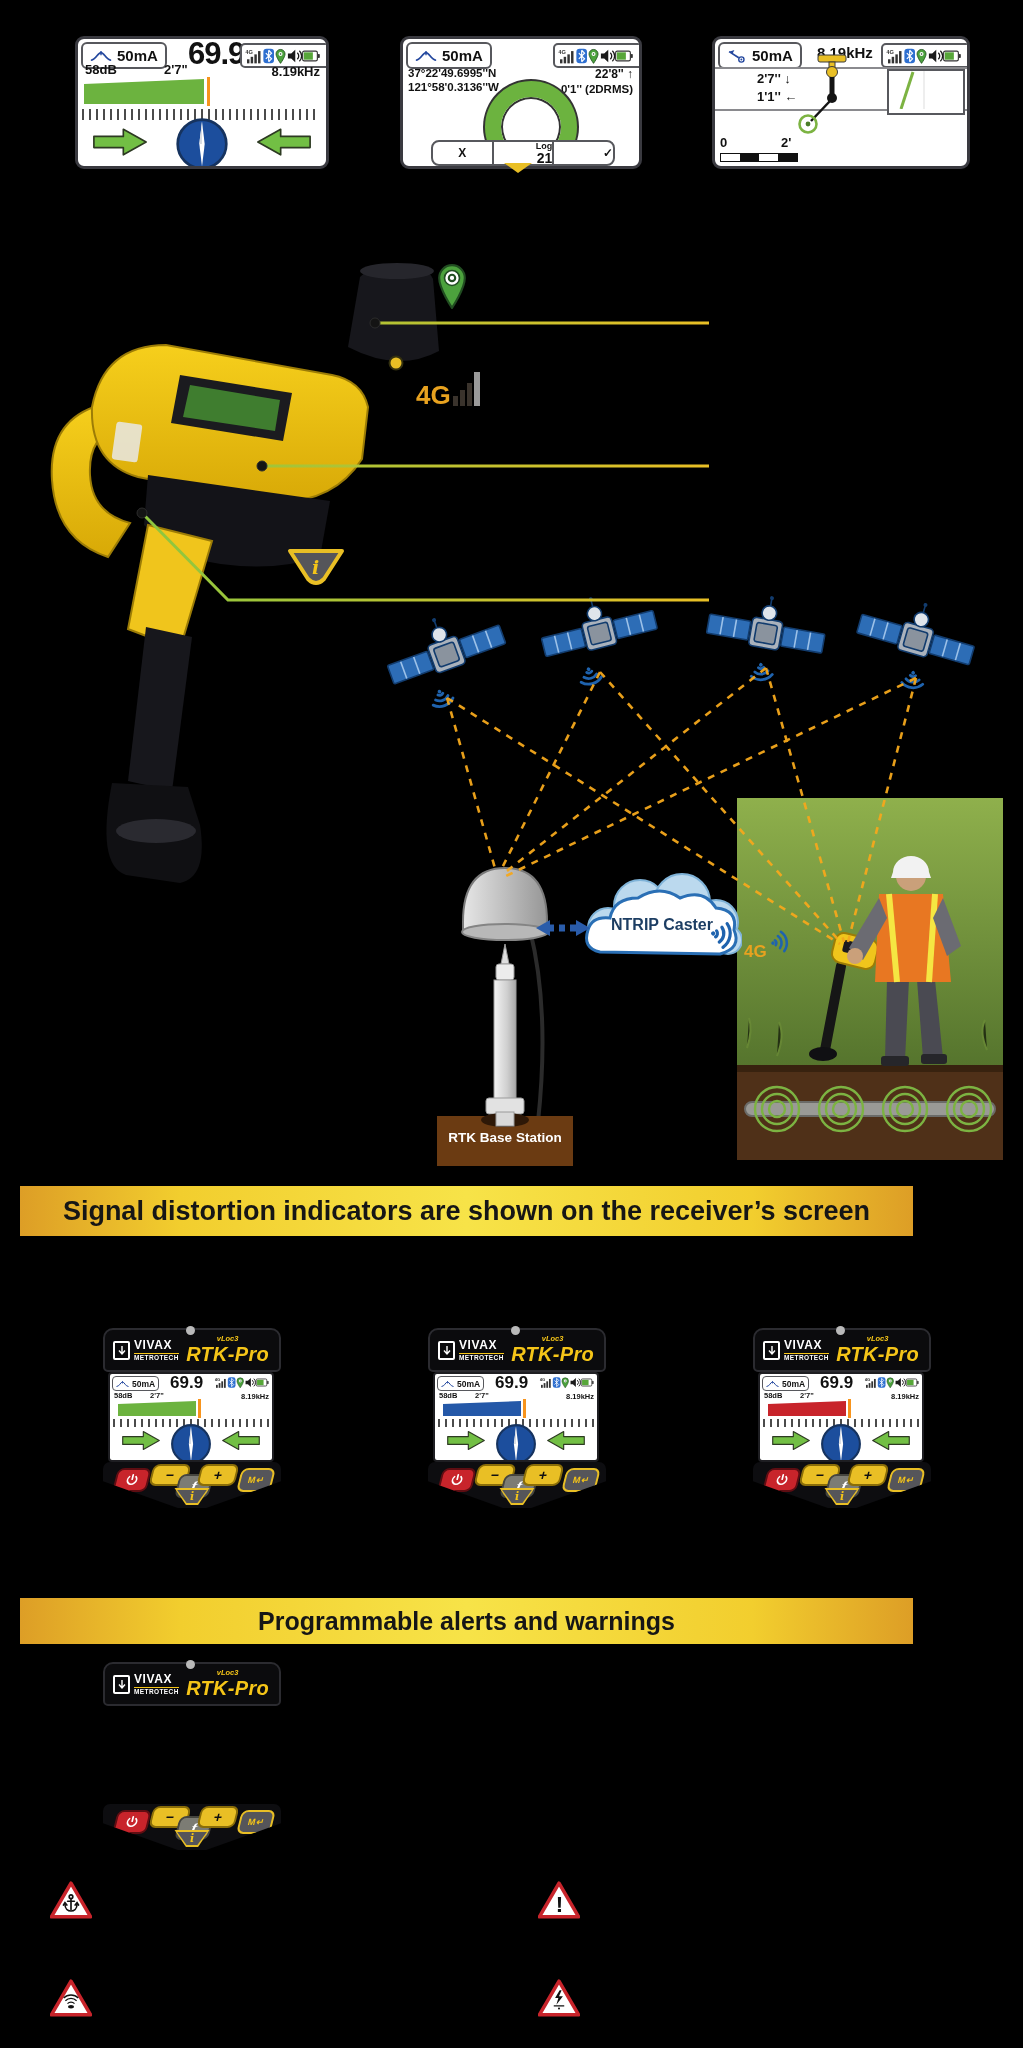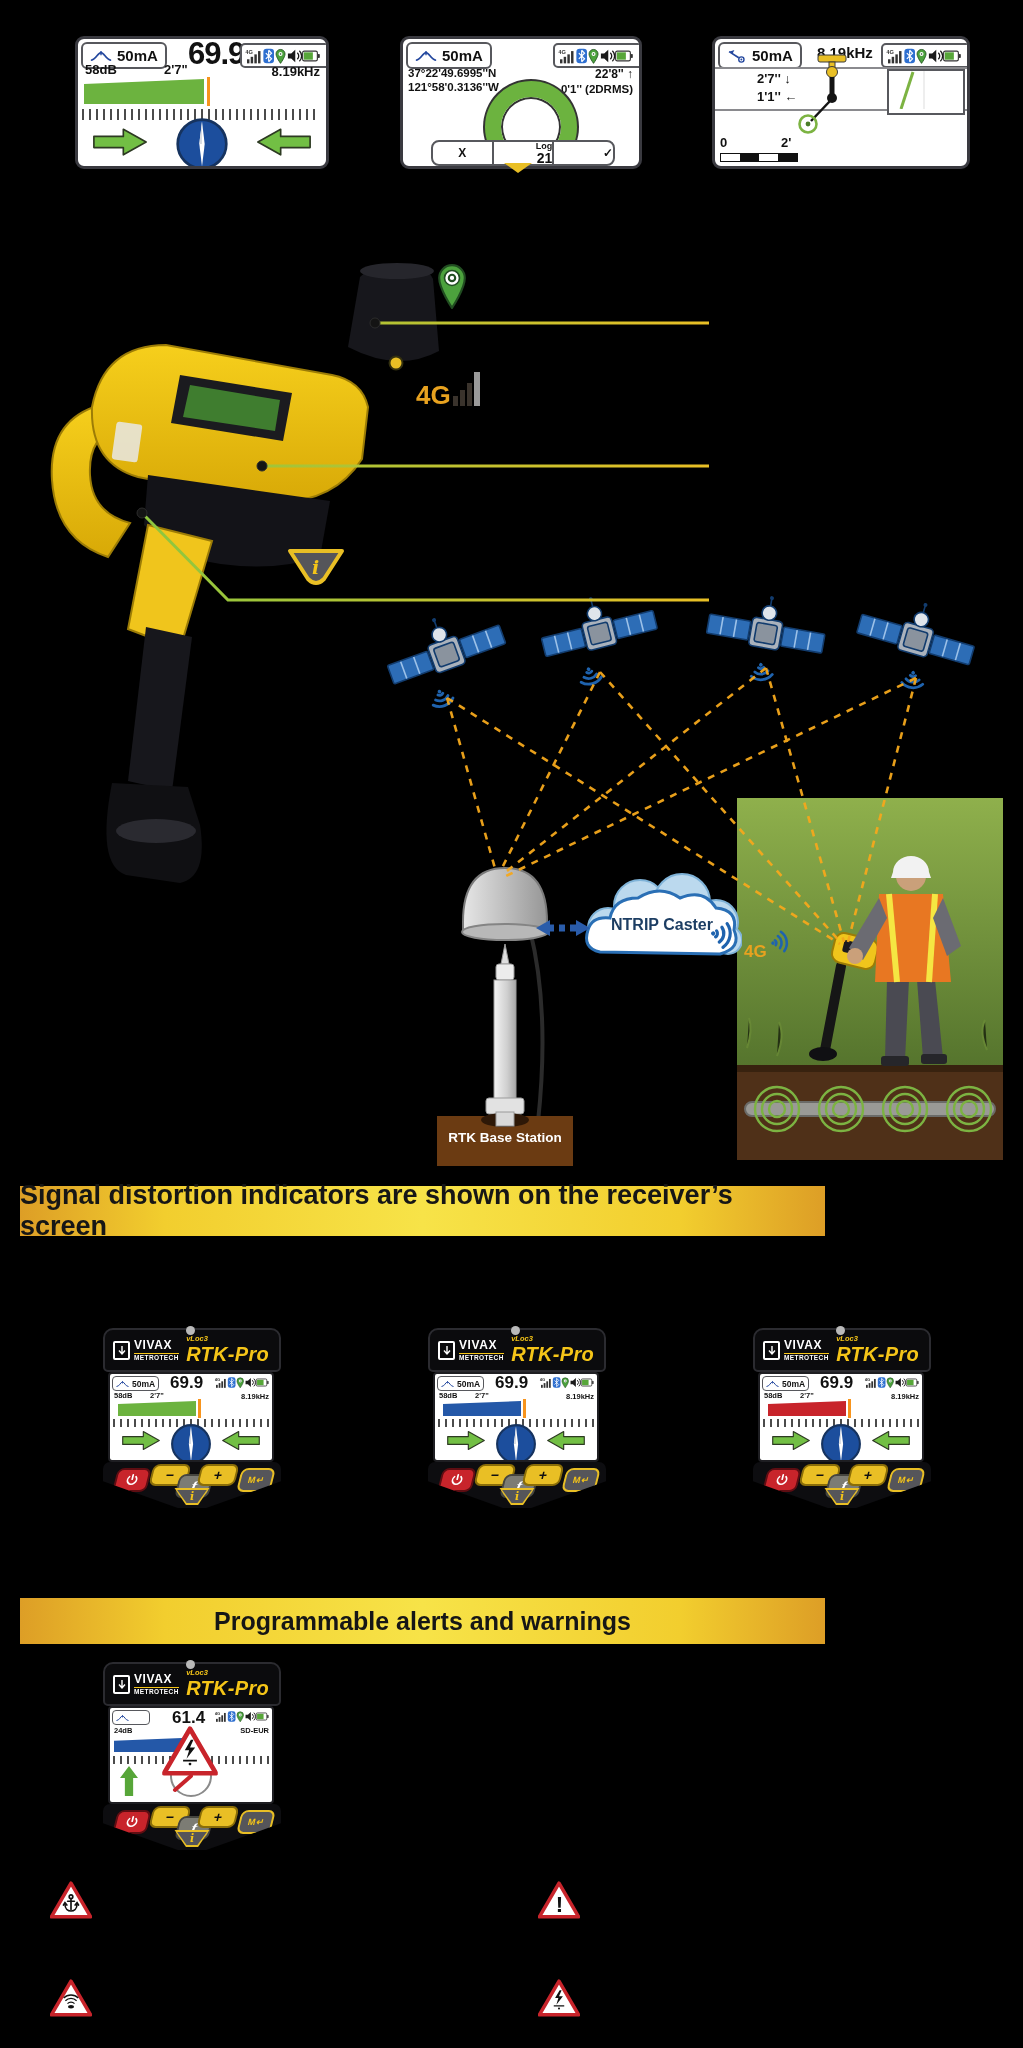--- a/index.html
+++ b/index.html
@@ -18,34 +18,34 @@
   .tick{position:absolute;background:#F7941D;}
   .donut{position:absolute;border-radius:50%;background:#fff;border:16px solid #6CB33F;
          box-shadow:0 0 0 2px #333, inset 0 0 0 2px #333;}
   .logbar{position:absolute;display:flex;border:2px solid #57585d;border-radius:8px;background:#fff;}
   .logbar>div{flex:1;display:flex;flex-direction:column;align-items:center;justify-content:center;
          font-weight:bold;font-size:12px;line-height:1;}
   .logbar>div+div{border-left:2px solid #57585d;align-items:flex-end;}
   .minibox{position:absolute;border:2px solid #57585d;background:#fff;}
   .checker{position:absolute;border:1px solid #111;background:repeating-linear-gradient(90deg,#fff 0 19px,#111 19px 38px);}
   
-  .banner{position:absolute;left:20px;width:805px;display:flex;align-items:center;justify-content:center;
+  .banner{position:absolute;left:20px;width:893px;display:flex;align-items:center;justify-content:center;
           background:linear-gradient(90deg,#DD9E26 0%,#F2CE2E 18%,#F7E348 50%,#F2CE2E 82%,#DD9E26 100%);
           color:#161616;font-weight:bold;}
   
   .dev{position:absolute;width:178px;}
   .dev .head{position:absolute;left:0;top:0;width:174px;height:40px;background:#0b0b0d;
              border:2px solid #2b2b30;border-radius:10px 10px 5px 5px;}
   .dev .notch{position:absolute;left:81px;top:-4px;width:9px;height:9px;border-radius:50%;background:#b9b9b9;}
   .dev .logo{position:absolute;left:8px;top:9px;display:flex;gap:4px;align-items:center;}
   .dev .logobox{width:13px;height:15px;border:2px solid #fff;border-radius:2px;display:flex;
                 align-items:center;justify-content:center;}
   .dev .vx{color:#fff;font-size:12px;font-weight:bold;letter-spacing:.6px;line-height:1.15;}
   .dev .mt{color:#fff;font-size:6.5px;font-weight:bold;letter-spacing:.4px;border-top:1px solid #F5C518;line-height:1.3;}
-  .dev .model{position:absolute;right:10px;top:4px;text-align:left;color:#F5C518;font-style:italic;}
+  .dev .model{position:absolute;right:10px;top:4px;text-align:center;color:#F5C518;font-style:italic;}
   .dev .series{font-size:7.5px;font-weight:bold;}
   .dev .rtk{font-size:20px;font-weight:bold;letter-spacing:.3px;}
   .dev .screen{position:absolute;left:5px;top:44px;width:162px;background:#fff;border:2px solid #1e1e22;
                border-radius:4px;overflow:hidden;}
   .dev .tab2{position:absolute;left:2px;top:2px;display:flex;align-items:center;gap:3px;border:1.5px solid #57585d;
              border-radius:4px;background:#fff;padding:0 3px;height:13px;font-weight:bold;font-size:8.5px;}
   .dev .keypad{position:absolute;left:0;top:0;width:178px;height:46px;background:#0d0d10;
                clip-path:polygon(0 0,100% 0,100% 42%,58% 100%,42% 100%,0 42%);border-radius:7px;}
   .key{position:absolute;transform:skewX(-14deg);border-radius:7px;display:flex;align-items:center;
        justify-content:center;font-weight:bold;}
@@ -715,44 +715,20 @@
       <div>
             <div class="vx">VIVAX</div>
            <div class="mt">METROTECH</div>
           </div>
     </div>
     <div class="model">
       <div class="series">vLoc3</div>
       <div class="rtk">RTK-Pro</div>
     </div>
   </div>
-  <div class="screen" style="height:94px;">
-    <div class="tab2" style="width:30px;">
-      <svg width="13" height="8" viewBox="0 0 26 14">
-            <use href="#sym-peak"></use>
-          </svg>
-    </div>
-    <div class="abs b" style="left:62px;top:0px;font-size:17px;">61.4</div>
-    <svg class="abs" style="right:2px;top:2px;" width="56" height="13" viewBox="0 0 92 22">
-          <use href="#sym-status"></use>
-        </svg>
-    <div class="abs b" style="left:4px;top:18px;font-size:7.5px;">24dB</div>
-    <div class="abs b" style="right:3px;top:18px;font-size:7.5px;">SD-EUR</div>
-    <div class="abs wedge" style="left: 4px; top: 30px; width: 68px; height: 14px; background: rgb(36, 88, 168);"></div>
-    <div class="ruler" style="left:3px;top:48px;width:156px;height:8px;"></div>
-    <div class="abs" style="left:10px;top:58px;width:18px;height:30px;background:#57A639;clip-path:polygon(50% 0,100% 40%,73% 40%,73% 100%,27% 100%,27% 40%,0 40%);"></div>
-    <svg class="abs" style="left:48px;top:44px;" width="66" height="48" viewBox="0 0 66 48">
-      <circle cx="33" cy="24" r="20" fill="none" stroke="#8a8a8a" stroke-width="2"></circle>
-      <path d="M33 24 L17 38" stroke="#C8242B" stroke-width="4" stroke-linecap="round"></path>
-    </svg>
-    <svg class="abs" style="left:52px;top:18px;" width="56" height="50" viewBox="0 0 60 54">
-      <use href="#sym-warntri"></use>
-      <use href="#sym-bolt" x="16" y="13" width="28" height="30"></use>
-    </svg>
-  </div>
   <div class="keypad" style="top:142px;">
     <div class="key" style="left:12px;top:6px;width:30px;height:20px;background:#C8242B;border:2px solid #5f0d12;">
       <svg width="12" height="12">
             <use href="#sym-power" width="12" height="12"></use>
           </svg>
         </div>
     <div class="key" style="left:48px;top:2px;width:34px;height:18px;background:#E9BF25;border:2px solid #8a6d08;font-size:14px;">
       <span>−</span>
         </div>
     <div class="key" style="left:74px;top:12px;width:30px;height:20px;background:#7c7c74;border:2px solid #45453f;color:#fff;font-style:italic;font-family:'DejaVu Serif',serif;font-size:13px;">

